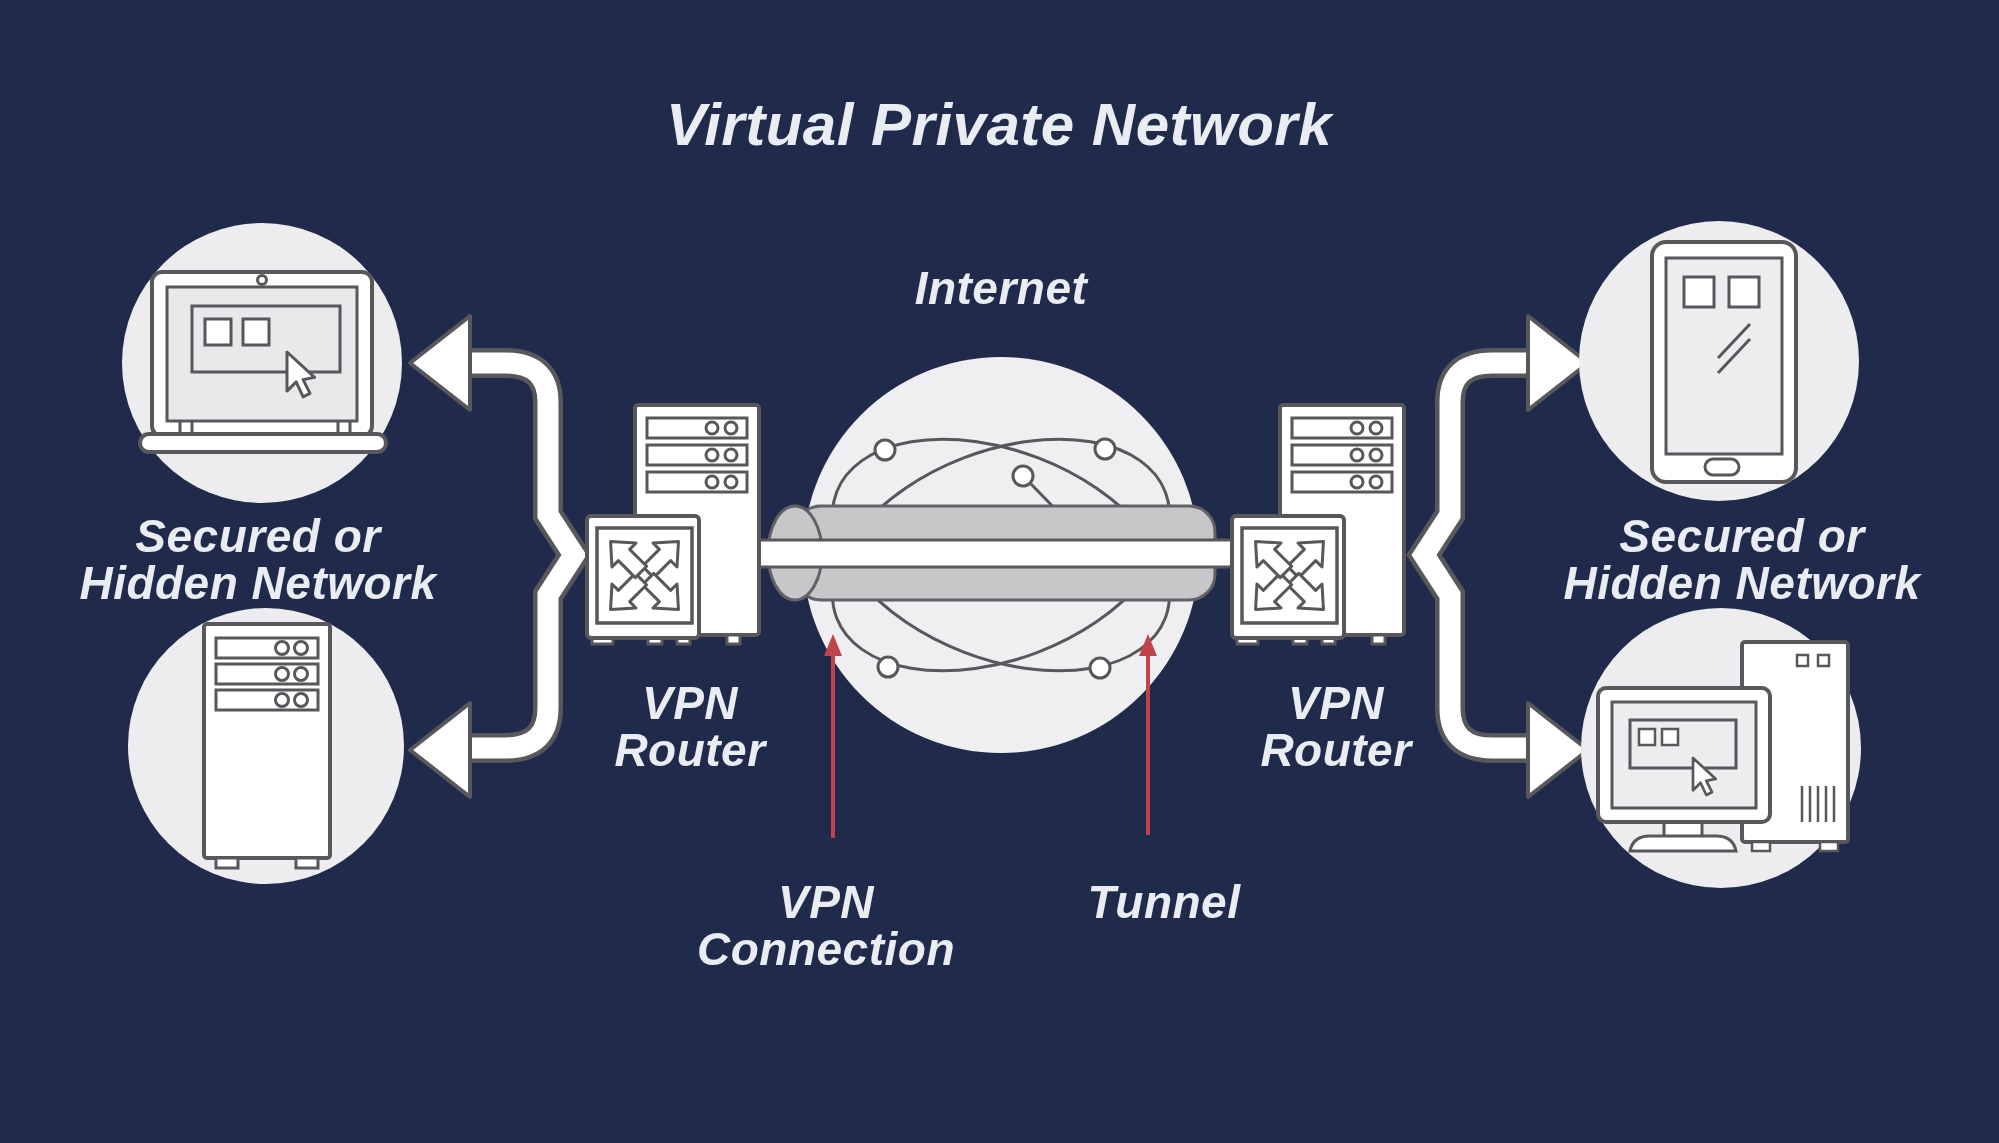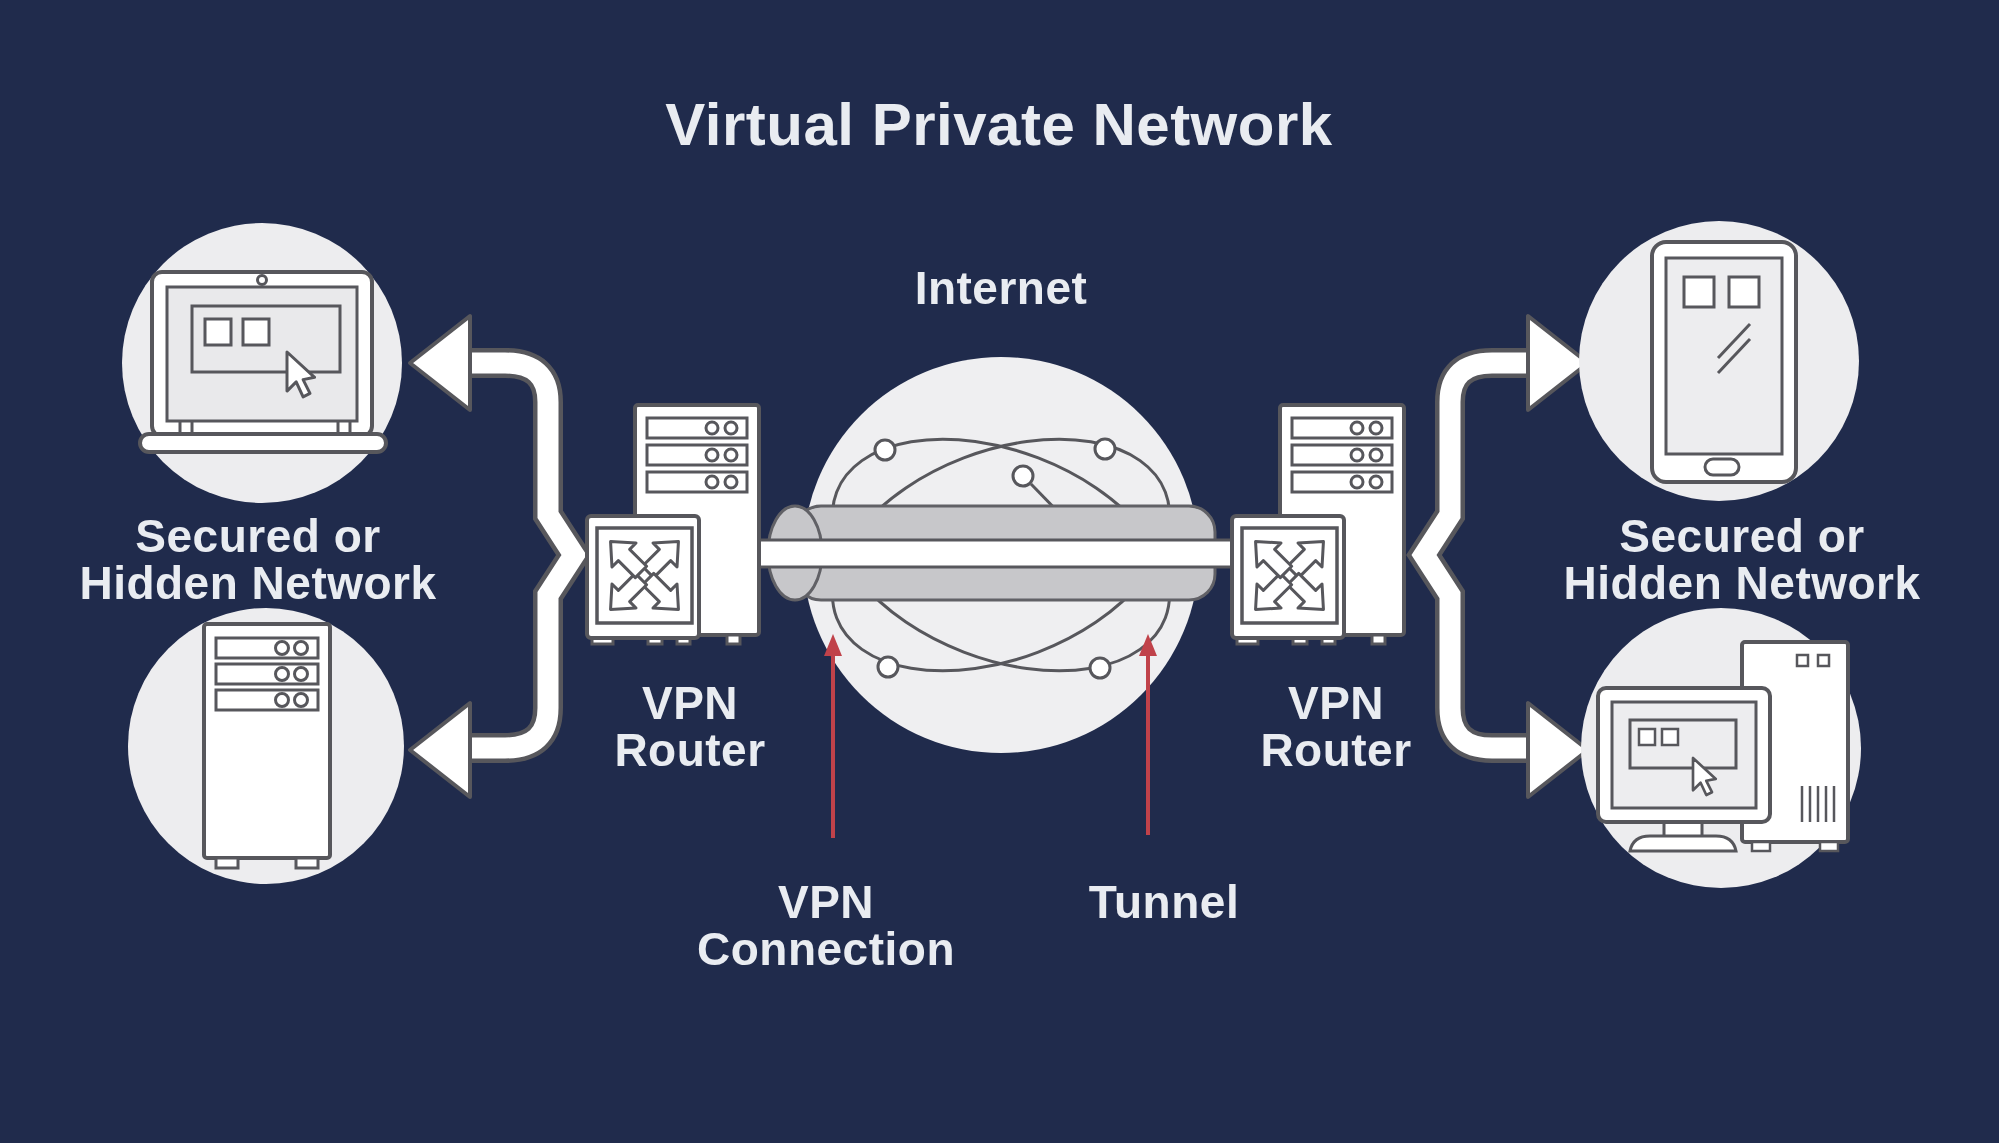--- a/index.html
+++ b/index.html
@@ -1,17 +1,17 @@
 <!DOCTYPE html>
 <html><head>
 <meta charset="utf-8">
 <style>
   html,body{margin:0;padding:0;background:#202B4C;}
   #stage{position:relative;width:1999px;height:1143px;overflow:hidden;background:#f9a8d4;
-         font-family:"Liberation Sans", sans-serif;}
+         font-family:"Liberation Sans", sans-serif;font-style:italic;}
   svg{display:block}
   text{font-family:"Liberation Sans", sans-serif;font-weight:600;fill:#E9ECF1;letter-spacing:0.5px;}
   .title-t{font-size:60px;}
   .label-t{font-size:46px;}
 </style>
 </head>
 <body>
 
 <div id="stage">
 <svg width="1999" height="1143" viewBox="0 0 1999 1143" xmlns="http://www.w3.org/2000/svg">

